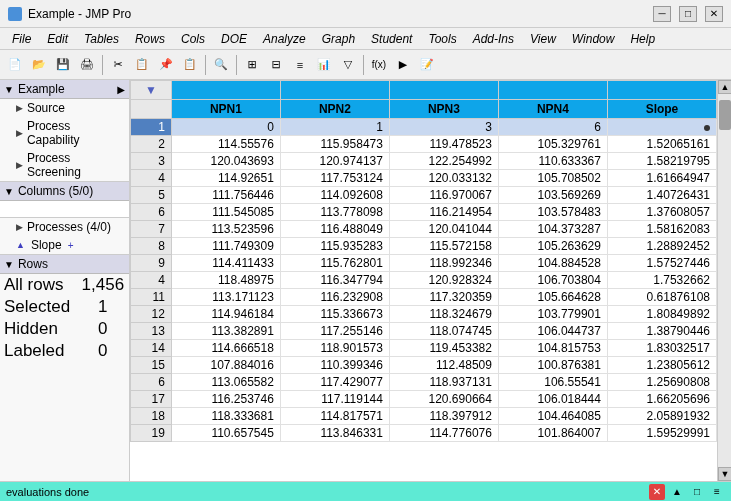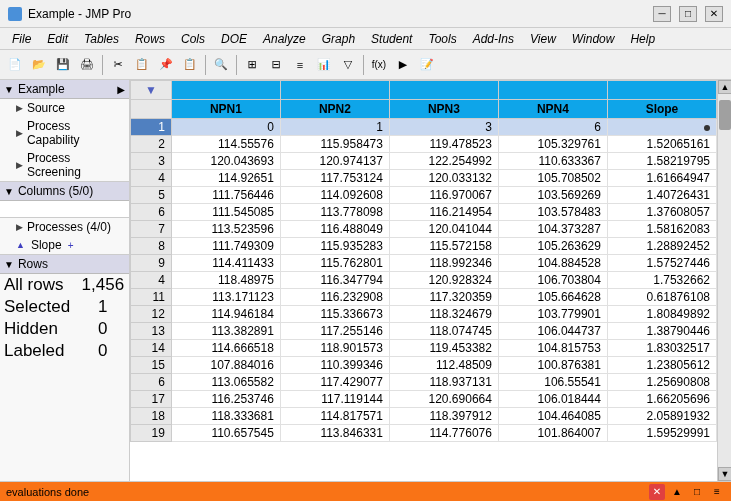--- a/index.html
+++ b/index.html
@@ -181,21 +181,21 @@
       text-align: center;
       font-size: 11px;
       position: sticky;
       top: 0;
       left: 0;
       z-index: 2;
     }
 
     
     .status-bar {
-      background: #f97316;
+      background: #5eead4;
       border-top: 1px solid #ccc;
       height: 20px;
       display: flex;
       align-items: center;
       padding: 0 6px;
       justify-content: space-between;
     }
     .status-left { font-size: 11px; }
     .status-right { display: flex; gap: 4px; }
     .status-icon { width: 16px; height: 16px; display: flex; align-items: center; justify-content: center; font-size: 10px; cursor: pointer; }

